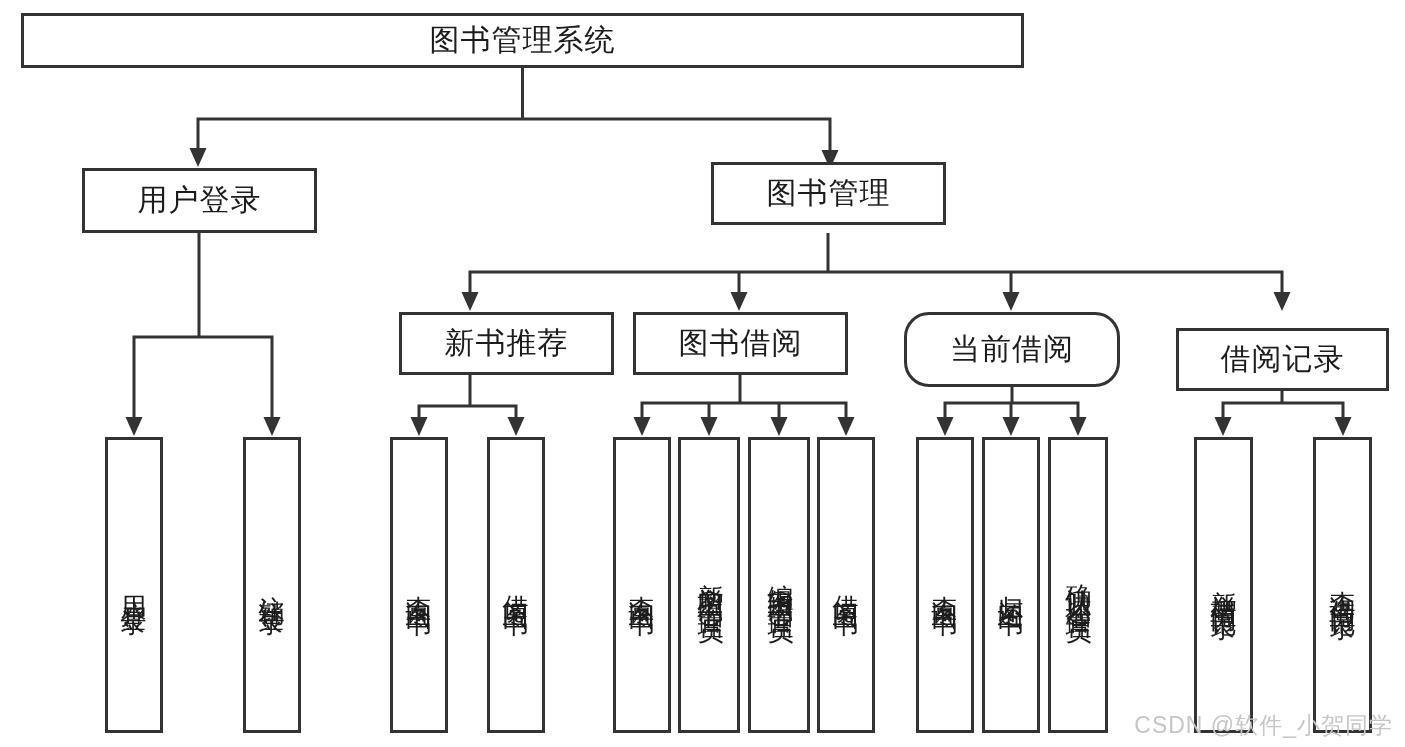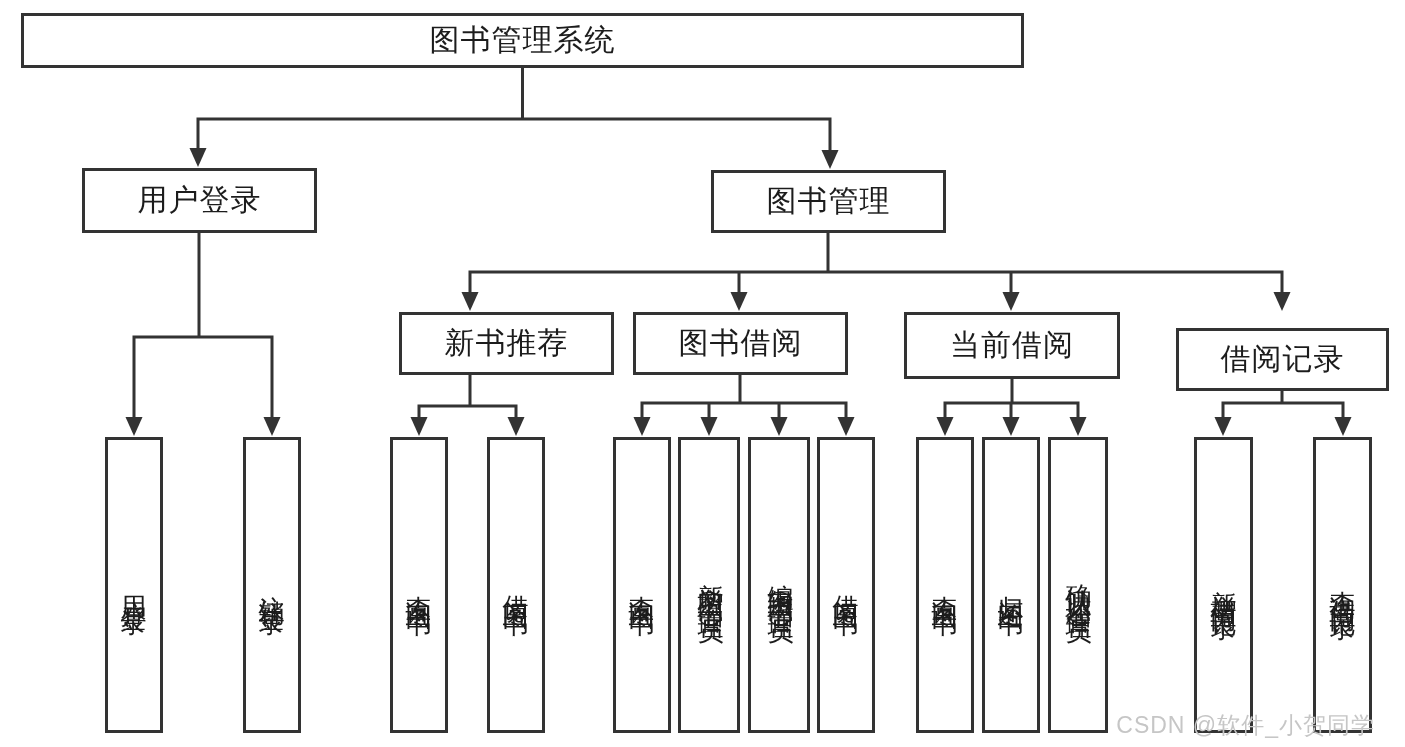--- a/index.html
+++ b/index.html
@@ -57,21 +57,21 @@
     height: 296px;
     writing-mode: vertical-rl;
     text-align: center;
     font-size: 26px;
     letter-spacing: 5px;
     line-height: 52px;
   }
 
   .watermark {
     position: absolute;
-    right: 30px;
+    right: 12px;
     bottom: 6px;
     font-size: 23px;
     color: var(--watermark);
     letter-spacing: 1px;
     white-space: nowrap;
     z-index: 5;
   }
 </style>
 </head>
 <body>
@@ -104,25 +104,25 @@
     <polygon points="936.5,417 953.5,417 945,436"></polygon>
     <polygon points="1002.5,417 1019.5,417 1011,436"></polygon>
     <polygon points="1069.5,417 1086.5,417 1078,436"></polygon>
     <polygon points="1214.5,417 1231.5,417 1223,436"></polygon>
     <polygon points="1334.5,417 1351.5,417 1343,436"></polygon>
   </svg>
 
   <div class="node hbox" style="left:21px; top:13px; width:1003px; height:55px;">图书管理系统</div>
 
   <div class="node hbox" style="left:82px; top:168px; width:235px; height:65px;">用户登录</div>
-  <div class="node hbox" style="left:711px; top:170px; width:235px; height:63px;">图书管理</div>
+  <div class="node hbox" style="left:711px; top:162px; width:235px; height:63px;">图书管理</div>
 
   <div class="node hbox" style="left:363px; top:312px; width:215px; height:63px;margin-left:36px;">新书推荐</div>
   <div class="node hbox" style="left:633px; top:312px; width:215px; height:63px;">图书借阅</div>
-  <div class="node hbox" style="left:904px; top:312px; width:216px; height:67px;">当前借阅</div>
+  <div class="node hbox" style="left:904px; top:312px; width:216px; height:75px;border-radius:25px;">当前借阅</div>
   <div class="node hbox" style="left:1176px; top:328px; width:213px; height:63px;">借阅记录</div>
 
   <div class="node vbox" style="left:105px; width:58px;">用户登录</div>
   <div class="node vbox" style="left:243px; width:58px;">注销登录</div>
 
   <div class="node vbox" style="left:390px; width:58px;">查询图书</div>
   <div class="node vbox" style="left:487px; width:58px;">借阅图书</div>
 
   <div class="node vbox" style="left:613px; width:58px;">查询图书</div>
   <div class="node vbox" style="left:678px; width:62px;">新增图书（管理员）</div>

